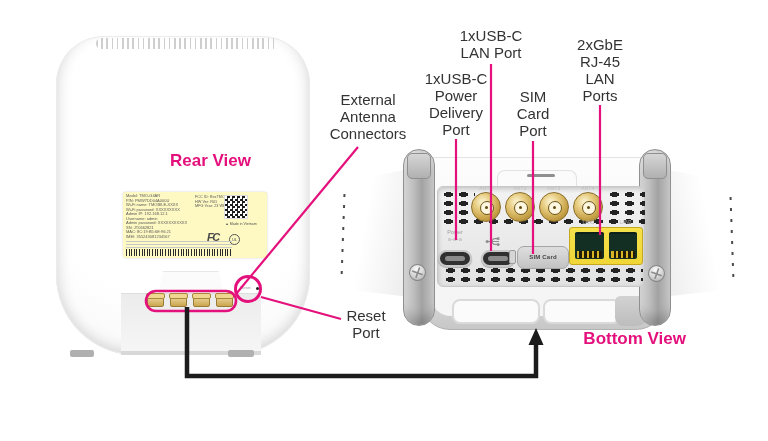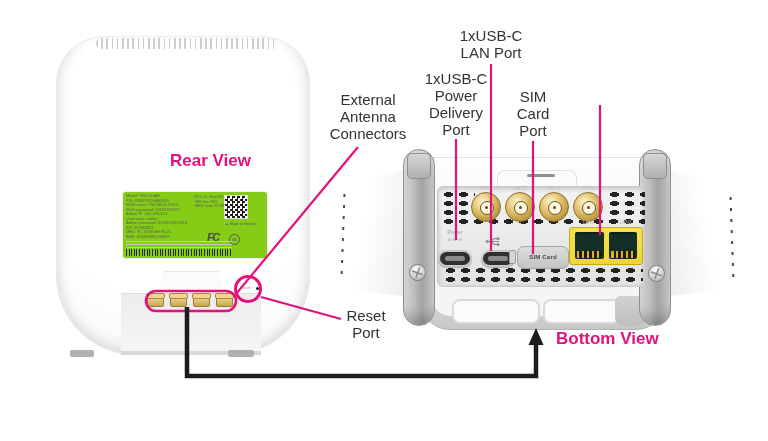--- a/index.html
+++ b/index.html
@@ -15,23 +15,23 @@
   
   .rear-body{left:56px;top:36px;width:254px;height:319px;
     border-radius:48px 48px 80px 80px;
     background:radial-gradient(120% 100% at 50% 28%,#ffffff 55%,#f7f7f7 80%,#efefef 100%);
     box-shadow:inset 0 0 0 1px #ececec, inset 12px 0 16px -12px #cfcfcf,
                inset -12px 0 16px -12px #cfcfcf, inset 0 -14px 18px -14px #c8c8c8;}
   .rear-vent{left:96px;top:38px;width:182px;height:11px;border-radius:6px;
     background:repeating-linear-gradient(90deg,#c6c6c6 0 1.6px,transparent 1.6px 5.2px);opacity:.85;}
   .title{font-weight:bold;font-size:17px;color:var(--magenta);white-space:pre;}
   .rear-title{left:131px;top:151px;width:120px;text-align:right;}
-  .bottom-title{left:556px;top:329px;width:130px;text-align:left;}
-
-  .device-label{left:123px;top:192px;width:144px;height:66px;background:#84cc16;
+  .bottom-title{left:556px;top:329px;width:130px;text-align:right;}
+
+  .device-label{left:123px;top:192px;width:144px;height:66px;background:#fef9c3;
     border-radius:3px;box-shadow:0 0 2px rgba(0,0,0,.22);}
   .lbl-left{left:3px;top:2px;width:70px;}
   .lbl-left span{position:static;display:block;font-size:4px;line-height:4.55px;color:#5a5a5a;white-space:nowrap;}
   .lbl-right{left:72px;top:3px;width:30px;}
   .lbl-right span{position:static;display:block;font-size:3.8px;line-height:4.6px;color:#5a5a5a;white-space:nowrap;}
   .qr{left:101px;top:3px;width:24px;height:24px;border:1px solid #ddd;
     background:repeating-conic-gradient(#1d1d1d 0% 25%,#ffffff 0% 50%) 0 0/5px 5px;}
   .made-in{left:94px;top:30px;width:48px;font-size:3.6px;color:#555;text-align:center;}
   .made-in::before{content:"▲ ";font-size:3.6px;}
   .fcc-mark{left:84px;top:40px;font-size:11px;font-weight:bold;color:#4a4a4a;
@@ -288,17 +288,21 @@
 Connectors</div>
   <div class="callout c-power">1xUSB-C
 Power
 Delivery
 Port</div>
   <div class="callout c-lan">1xUSB-C
 LAN Port</div>
   <div class="callout c-sim">SIM
 Card
 Port</div>
+  <div class="callout c-gbe">2xGbE
+RJ-45
+LAN
+Ports</div>
   <div class="callout c-reset">Reset
 Port</div>
   <div class="title bottom-title">Bottom View</div>
 
 </div>
 
 </body></html>

